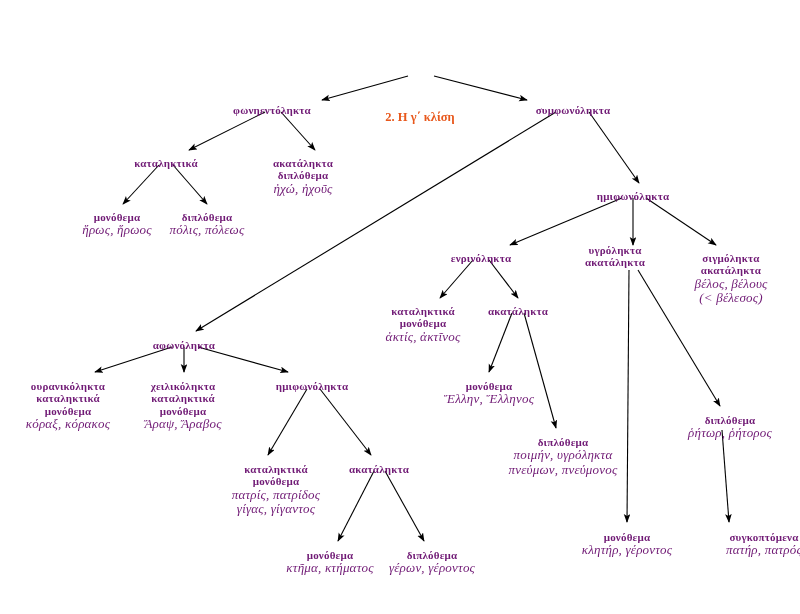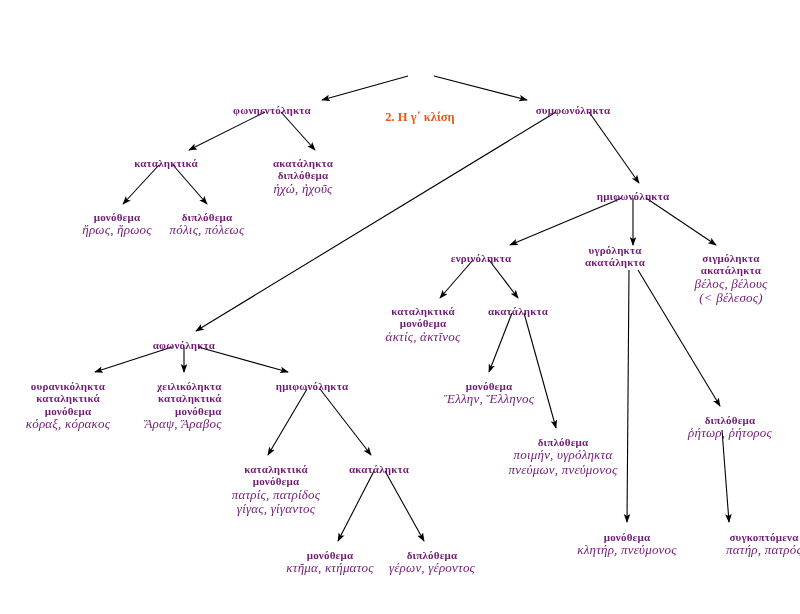--- a/index.html
+++ b/index.html
@@ -139,21 +139,21 @@
       </div>
       <div class="node" id="" style="left: 184px; top: 339px;">
         <div class="term">αφωνόληκτα</div>
       </div>
       <div class="node" id="" style="left: 68px; top: 380px;">
         <div class="term">ουρανικόληκτα</div>
         <div class="term">καταληκτικά</div>
         <div class="term">μονόθεμα</div>
         <div class="ex">κόραξ, κόρακος</div>
       </div>
-      <div class="node" id="" style="left: 183px; top: 380px; text-align: right;">
+      <div class="node" id="" style="left: 183px; top: 380px;">
         <div class="term">χειλικόληκτα</div>
         <div class="term">καταληκτικά</div>
         <div class="term">μονόθεμα</div>
         <div class="ex">Ἄραψ, Ἄραβος</div>
       </div>
       <div class="node" id="" style="left: 312px; top: 380px;">
         <div class="term">ημιφωνόληκτα</div>
       </div>
       <div class="node" id="" style="left: 489px; top: 380px;">
         <div class="term">μονόθεμα</div>
@@ -172,21 +172,21 @@
         <div class="term">καταληκτικά</div>
         <div class="term">μονόθεμα</div>
         <div class="ex">πατρίς, πατρίδος</div>
         <div class="ex">γίγας, γίγαντος</div>
       </div>
       <div class="node" id="" style="left: 379px; top: 463px;">
         <div class="term">ακατάληκτα</div>
       </div>
       <div class="node" id="" style="left: 627px; top: 531px;">
         <div class="term">μονόθεμα</div>
-        <div class="ex">κλητήρ, πνεύμονος</div>
+        <div class="ex">κλητήρ, γέροντος</div>
       </div>
       <div class="node" id="" style="left: 729px; top: 531px; margin-left: 35px;">
         <div class="term">συγκοπτόμενα</div>
         <div class="ex">πατήρ, πατρός</div>
       </div>
       <div class="node" id="" style="left: 330px; top: 549px;">
         <div class="term">μονόθεμα</div>
         <div class="ex">κτῆμα, κτήματος</div>
       </div>
       <div class="node" id="" style="left: 432px; top: 549px;">

